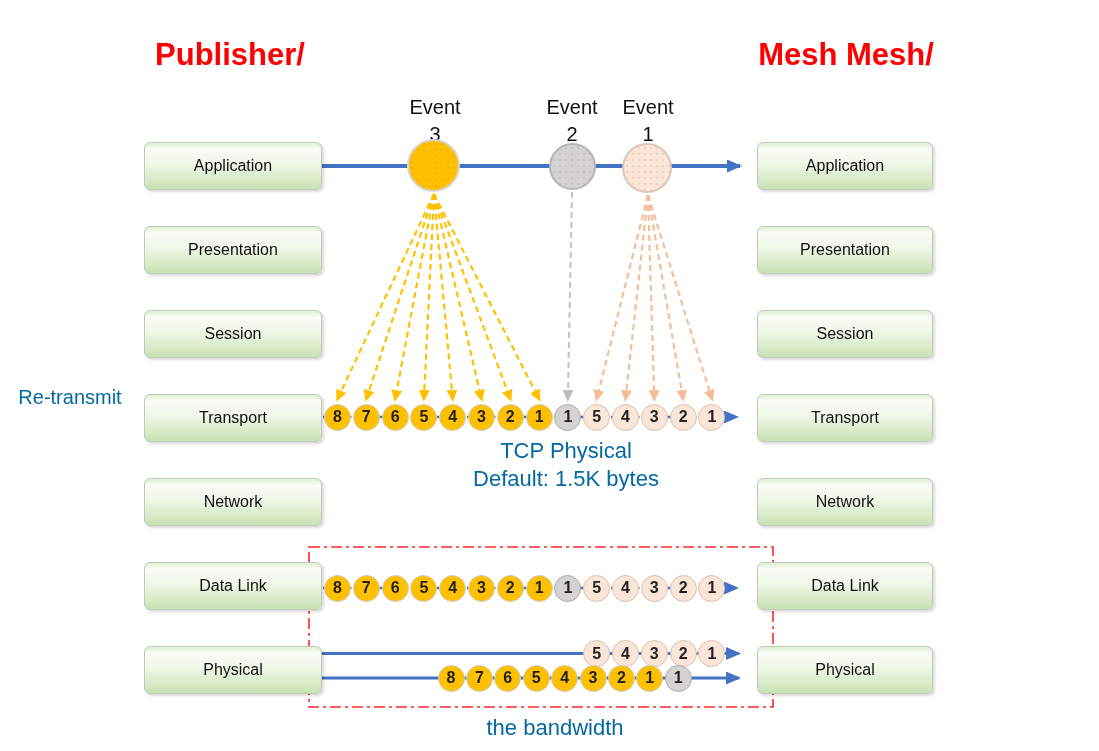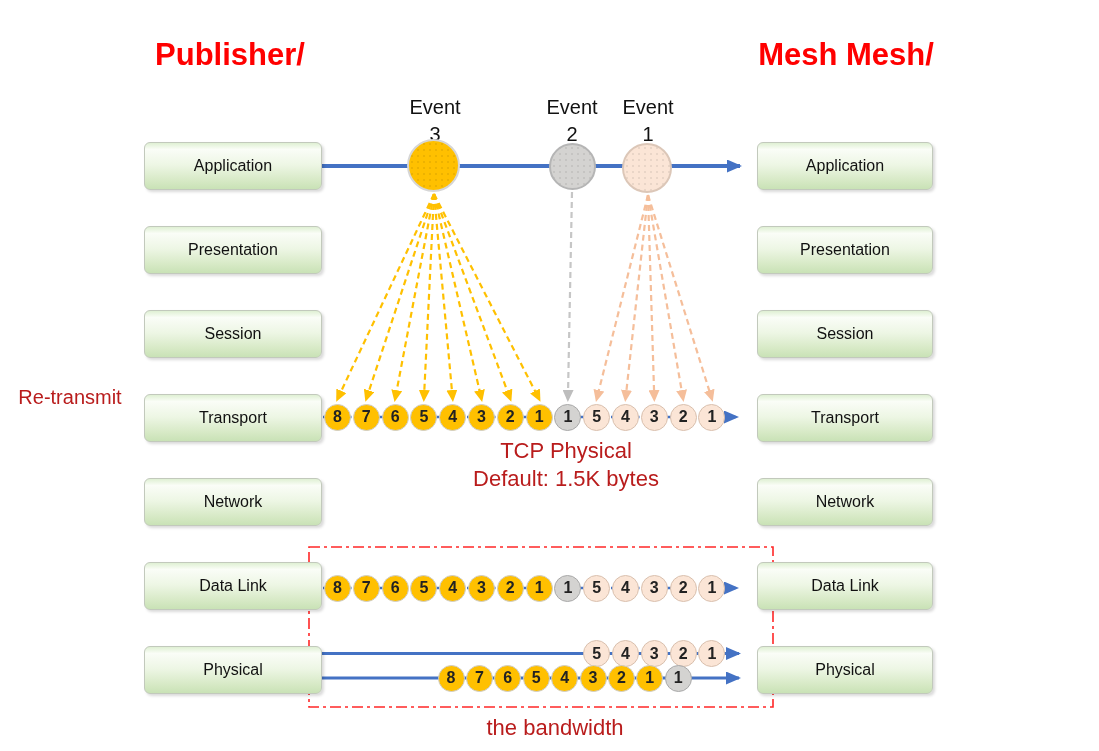--- a/index.html
+++ b/index.html
@@ -62,21 +62,21 @@
   .pk{
     position:absolute;width:27px;height:27px;border-radius:50%;box-sizing:border-box;
     display:flex;align-items:center;justify-content:center;
     font-size:16px;font-weight:600;color:#222;
   }
   .pk-orange{background:var(--orange,#FFC000);border:1px solid #cdcdcd;}
   .pk-gray{background:var(--gray-pk,#D4D3D1);border:1px solid #a9a9a9;}
   .pk-peach{background:var(--peach,#FBE5D6);border:1px solid #d9c0ae;}
 
   
-  .note{position:absolute;text-align:center;color:#b91c1c;}
+  .note{position:absolute;text-align:center;color:#0369a1;}
   #note-retransmit{left:0;top:356px;width:140px;font-size:20px;line-height:27px;}
   #note-act{left:940px;top:378px;width:159px;font-size:20px;line-height:27px;}
   #note-tcp{left:420px;top:409px;width:292px;font-size:22px;line-height:28px;}
   #note-lag{left:385px;top:686px;width:340px;font-size:22px;line-height:28px;}
 </style>
 </head>
 <body>
 
 <div id="stage">
 

